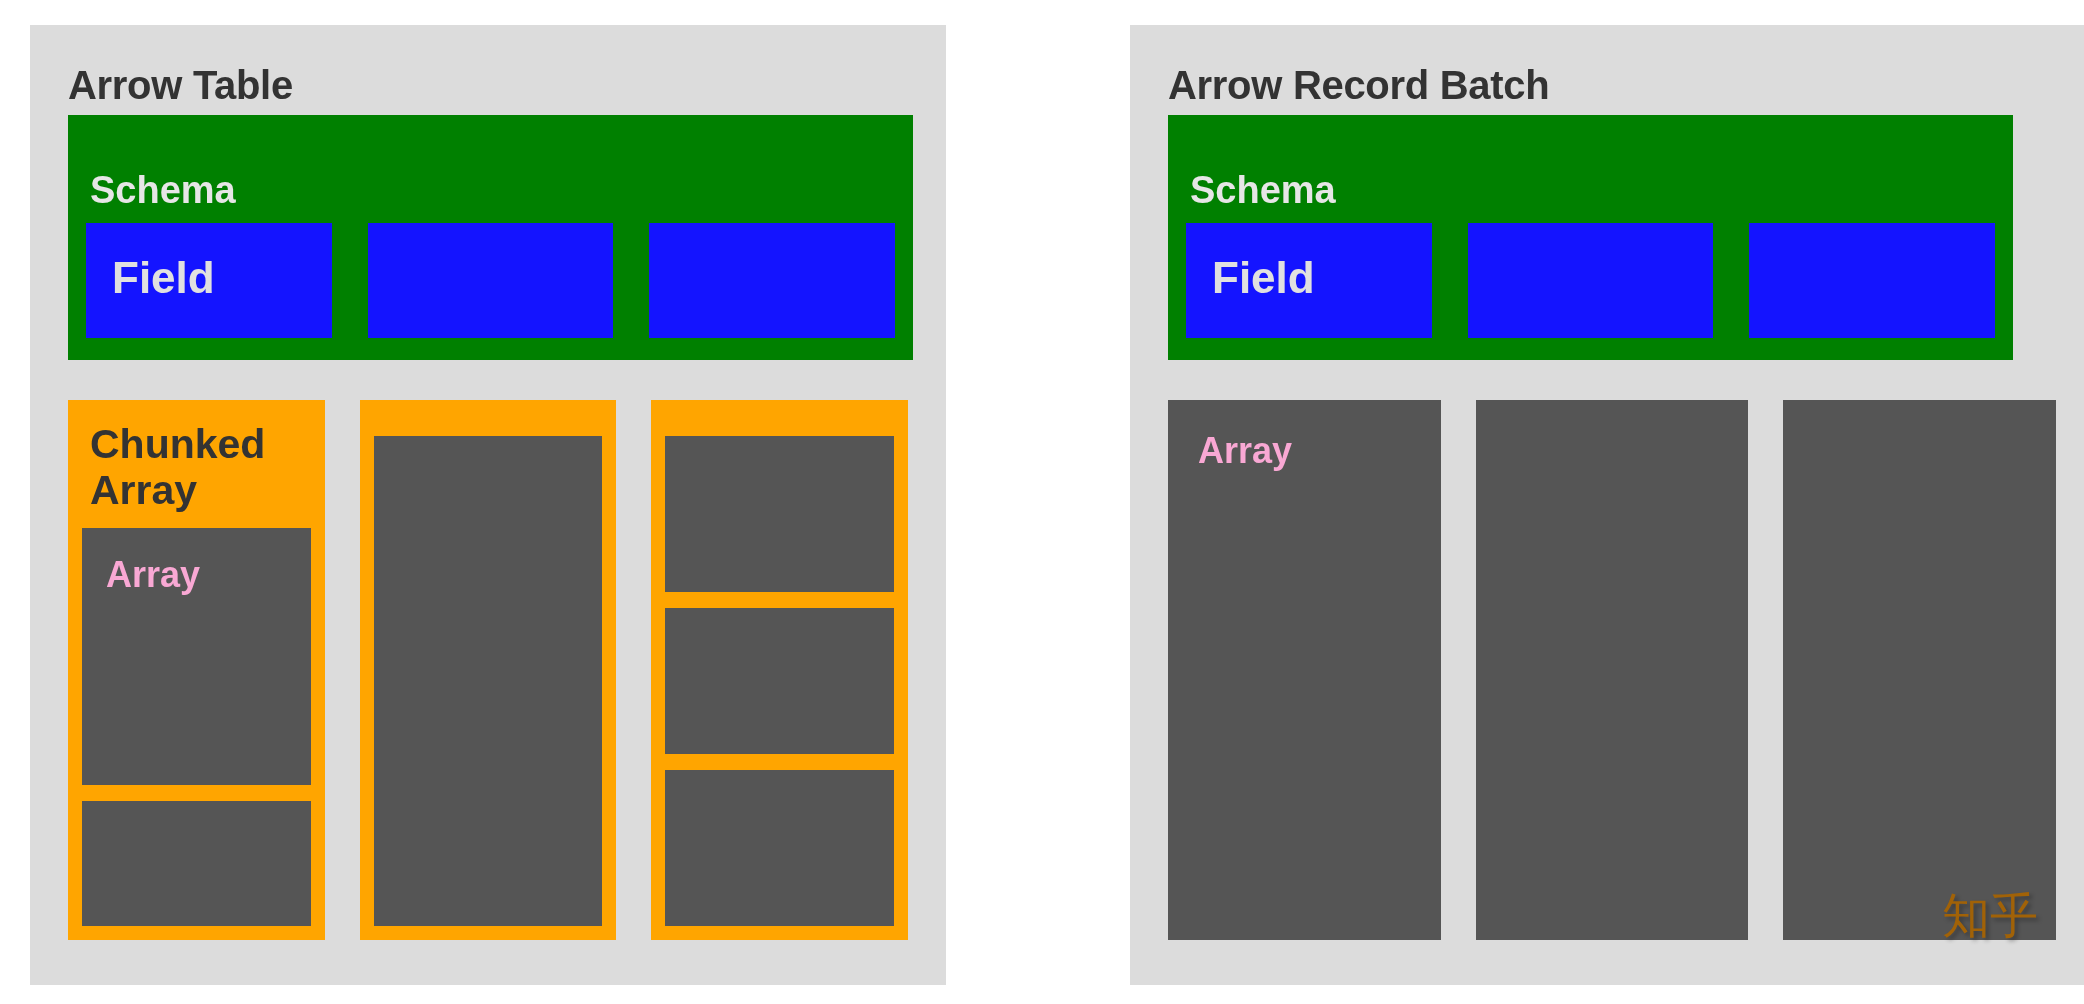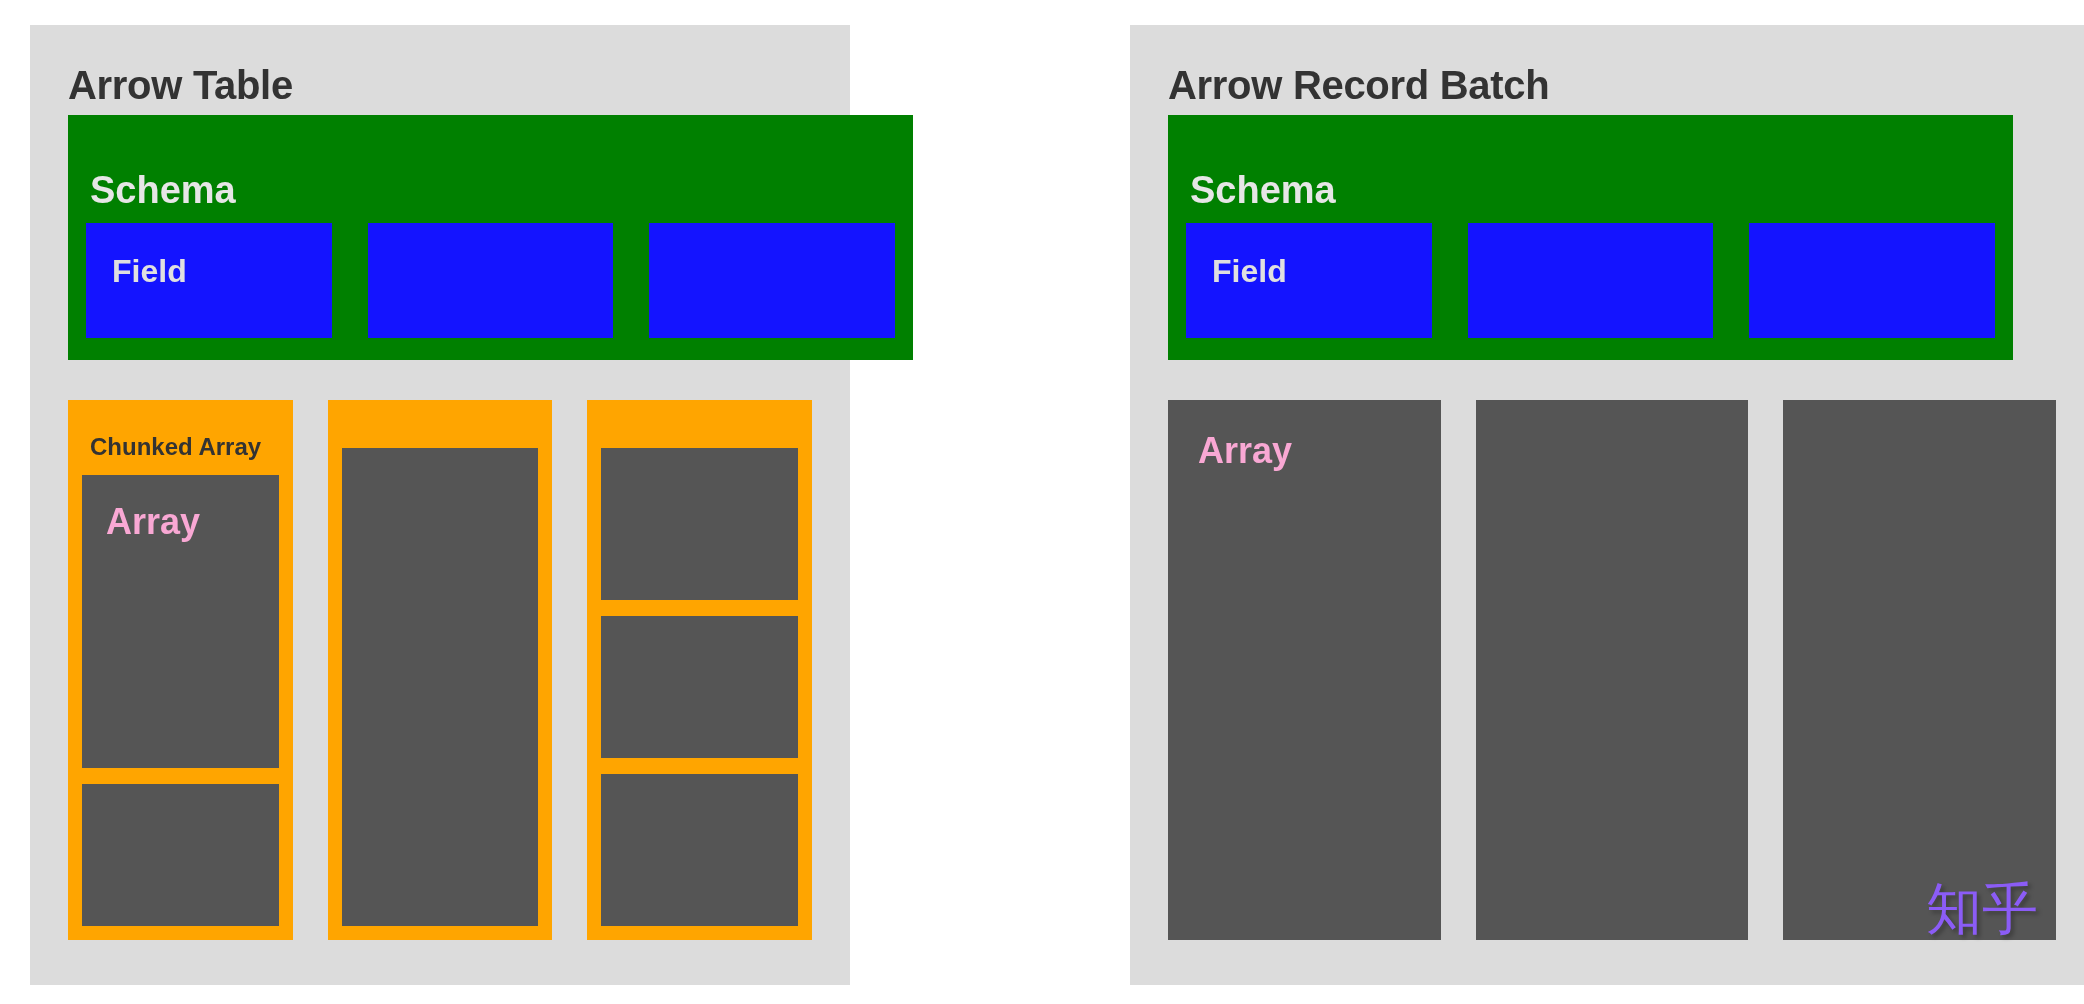--- a/index.html
+++ b/index.html
@@ -25,21 +25,21 @@
 
   
   .panel {
     position: absolute;
     background: #dcdcdc;
     box-sizing: border-box;
   }
   #panel-table {
     left: 30px;
     top: 25px;
-    width: 820px;
+    width: 916px;
     height: 960px;
   }
   #panel-batch {
     left: 1130px;
     top: 25px;
     width: 964px;
     height: 960px;
     padding-left: 12px;
   }
 
@@ -94,21 +94,21 @@
   }
   .field {
     flex: 1 1 0;
     background: #1414ff;
     position: relative;
   }
   .field-label {
     position: absolute;
     left: 26px;
     top: 30px;
-    font-size: 32px;
+    font-size: 44px;
     font-weight: bold;
     color: #e0e0e0;
     white-space: nowrap;
   }
 
   
   .columns {
     position: absolute;
     left: 38px;
     top: 375px;
@@ -121,25 +121,25 @@
   
   .chunked-array {
     flex: 1 1 0;
     background: #ffa500;
     box-sizing: border-box;
     padding: 14px;
     display: flex;
     flex-direction: column;
   }
   .chunked-label {
-    font-size: 24px;
+    font-size: 41px;
     font-weight: bold;
     color: #333333;
     line-height: 1.12;
-    margin: 20px 0 14px 8px;
+    margin: 8px 0 14px 8px;
   }
   .chunk-stack {
     flex: 1 1 auto;
     display: flex;
     flex-direction: column;
     gap: 16px;
   }
   .chunk {
     background: #555555;
     position: relative;
@@ -170,22 +170,22 @@
     position: absolute;
     right: 46px;
     bottom: 56px;
     display: flex;
     align-items: baseline;
     gap: 16px;
     pointer-events: none;
   }
   #watermark .wm-logo {
     font-family: Liberation Mono, monospace;
-    font-size: 56px;
-    color: #8b5cf6;
+    font-size: 48px;
+    color: #a16207;
     text-shadow: 3px 3px 4px rgba(0,0,0,0.30);
     white-space: nowrap;
   }
   #watermark .wm-handle {
     font-family: "DejaVu Serif", serif;
     font-size: 60px;
     color: #ffffff;
     text-shadow: 3px 3px 4px rgba(0,0,0,0.30);
     white-space: nowrap;
   }

